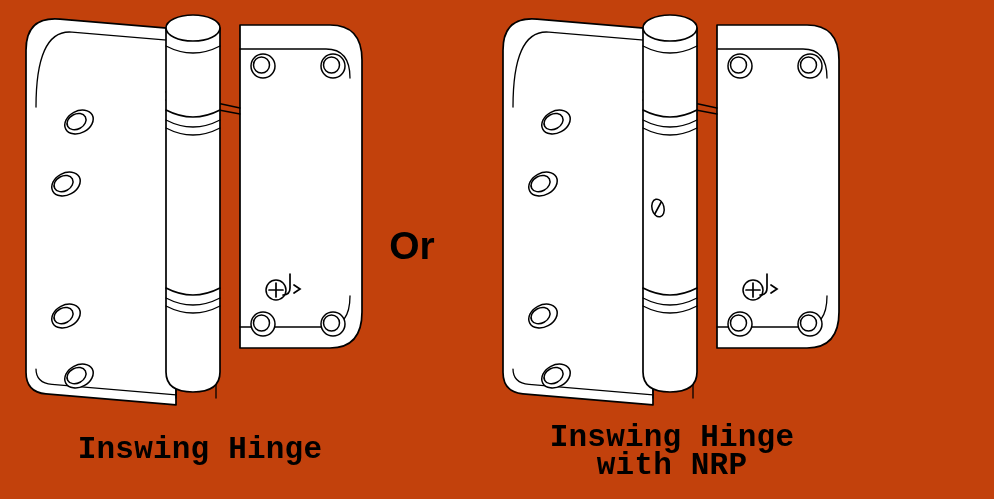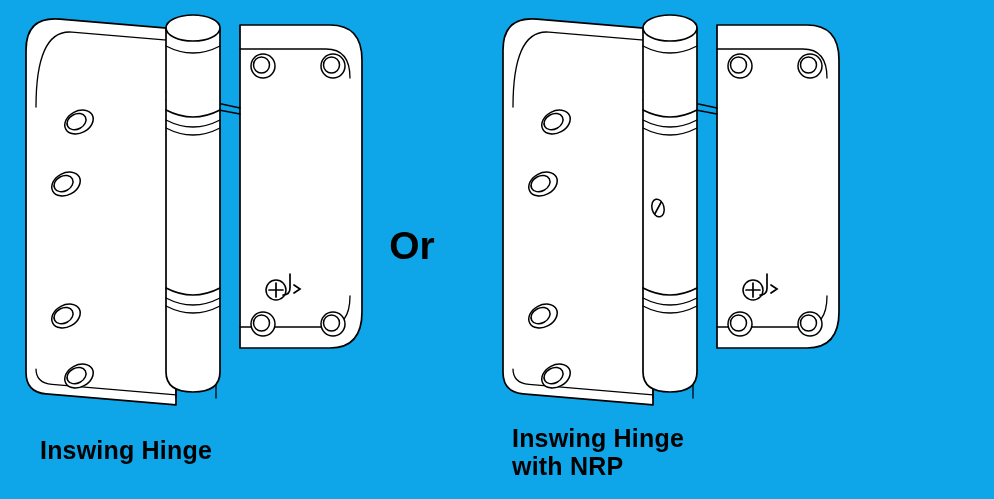--- a/index.html
+++ b/index.html
@@ -11,21 +11,21 @@
     width: 994px;
     height: 499px;
     font-family: "Liberation Sans", sans-serif;
     color: #000000;
     overflow: hidden;
   }
   #stage {
     position: relative;
     width: 994px;
     height: 499px;
-    background: #0ea5e9;
+    background: #c2410c;
   }
   .figure {
     position: absolute;
     top: 0;
   }
   #figure-inswing { left: 0px; width: 400px; height: 420px; }
   #figure-outswing { left: 477px; width: 400px; height: 420px; }
 
   svg.hinge-drawing {
     display: block;
@@ -59,27 +59,28 @@
   }
   svg.hinge-drawing .mark {
     fill: none;
     stroke: #000000;
     stroke-width: 1.7;
     stroke-linecap: round;
   }
 
   .caption {
     position: absolute;
-    text-align: left;
+    text-align: center;
     font-weight: bold;
-    font-size: 25px;
+    font-size: 31px;
     line-height: 28px;
     letter-spacing: 0.2px;
     color: #000000;
     white-space: pre-line;
+    font-family: Liberation Mono, monospace;
   }
   #caption-inswing {
     left: 40px;
     top: 436px;
     width: 320px;
   }
   #caption-outswing {
     left: 512px;
     top: 424px;
     width: 320px;

